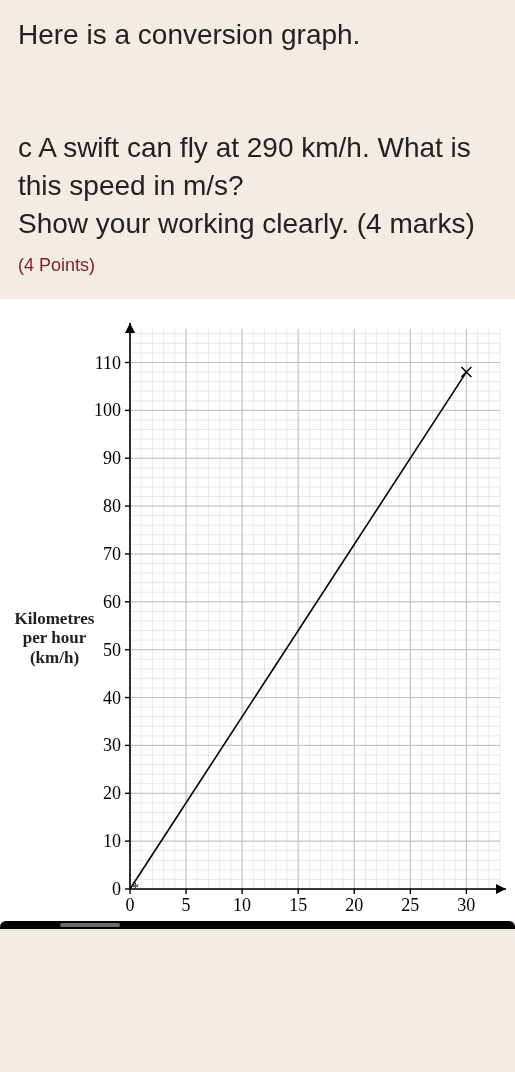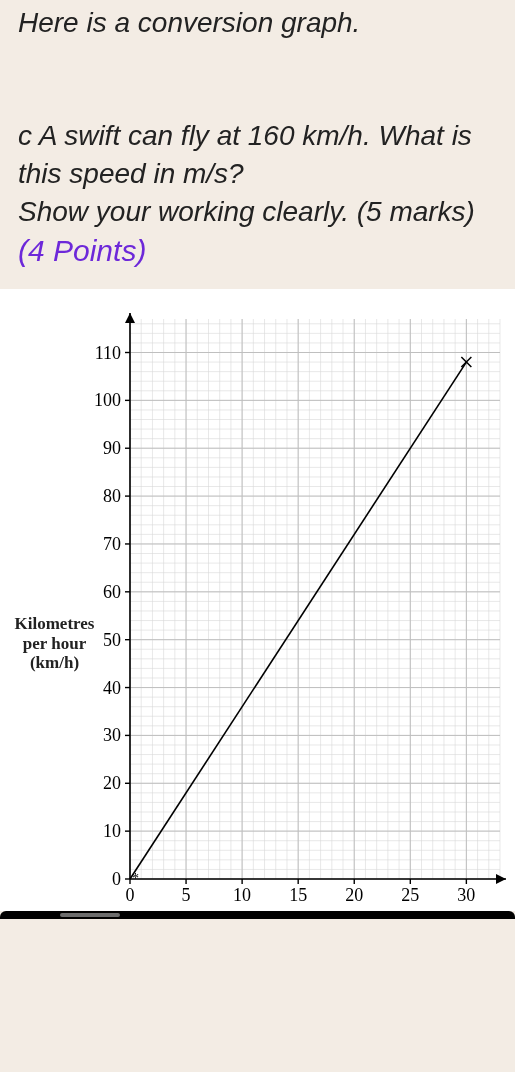--- a/index.html
+++ b/index.html
@@ -4,40 +4,39 @@
 <style>
   html, body {
     margin: 0;
     padding: 0;
     width: 515px;
     background: #f3ece4;
     font-family: Arial, Helvetica, sans-serif;
     color: #222;
   }
   .question {
-    padding: 4px 18px 18px 18px;
+    padding: 16px 18px 18px 18px;
     font-size: 28px;
     line-height: 1.35;
-    font-style: italic;
   }
   .points {
-    color: #6d28d9;
-    font-size: 30px;
+    color: #7f1d1d;
+    font-size: 18px;
     text-align: center;
   }
   .chart-wrap {
     background: #ffffff;
     padding: 10px 6px 2px 0;
     position: relative;
   }
   svg { display: block; }
   .ylabel {
     position: absolute;
     left: 2px;
-    top: 325px;
+    top: 310px;
     width: 105px;
     text-align: center;
     font-family: 'Times New Roman', serif;
     font-size: 17px;
     font-weight: bold;
     line-height: 1.15;
   }
   .navbar {
     width: 515px;
     height: 8px;
@@ -54,22 +53,22 @@
     border-radius: 2px;
   }
 </style>
 </head>
 <body>
 
 <div class="question">
   <span>Here is a conversion graph.</span><br>
   <br>
   <br>
-  <span>c A swift can fly at 160 km/h. What is this speed in m/s?</span><br>
-  <span>Show your working clearly. (5 marks)</span>
+  <span>c A swift can fly at 290 km/h. What is this speed in m/s?</span><br>
+  <span>Show your working clearly. (4 marks)</span>
   <span class="points">(4 Points)</span>
 </div>
 
 <div class="chart-wrap">
   <div class="ylabel">
     
     Kilometres<br>per hour<br>(km/h)
   </div>
   <svg id="chart-svg" width="515" height="610">
       <line x1="130" y1="20" x2="130" y2="580" stroke="#d9d9d9" stroke-width="0.6"></line>

